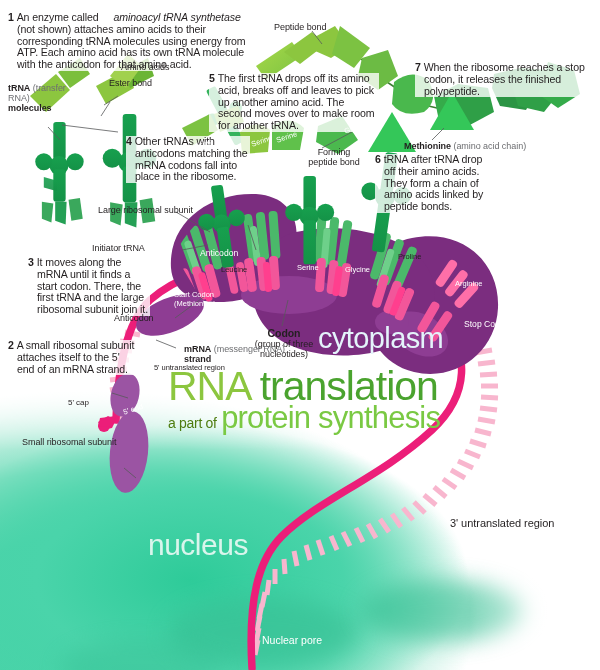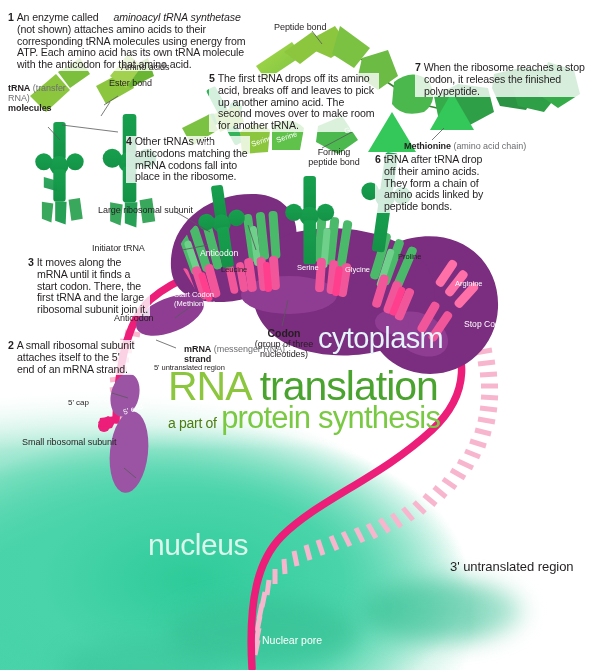--- a/index.html
+++ b/index.html
@@ -459,21 +459,21 @@
     <b style="font-size:10.5px;">Codon</b><br>
     <span>(group of three nucleotides)</span>
   </div>
 
   <div class="lbl" style="left:184px;top:344px;">
     <b>mRNA</b><span class="grey"> (messenger RNA)</span><br>
     <b>strand</b>
   </div>
 
   <div class="lbl" style="left:154px;top:363px;font-size:7.5px;">5' untranslated region</div>
-  <div class="lbl" style="left:450px;top:518px;font-size:13px;margin-top:44px;">3' untranslated region</div>
+  <div class="lbl" style="left:450px;top:518px;font-size:11px;">3' untranslated region</div>
   <div class="lbl" style="left:68px;top:398px;font-size:8px;">5' cap</div>
   <div class="lbl" style="left:22px;top:437px;">Small ribosomal subunit</div>
 
   <div class="lbl-w big" style="left:200px;top:248px;">Anticodon</div>
   <div class="lbl-w" style="left:174px;top:291px;line-height:8.5px;">
     <span>Start Codon</span><br>
     <span>(Methionine)</span>
   </div>
   <div class="lbl-w big" style="left:464px;top:319px;">Stop Codon</div>
   <div class="lbl-w rot5" style="left:122px;top:408px;color:#fff;font-size:7.5px;">5' end</div>

